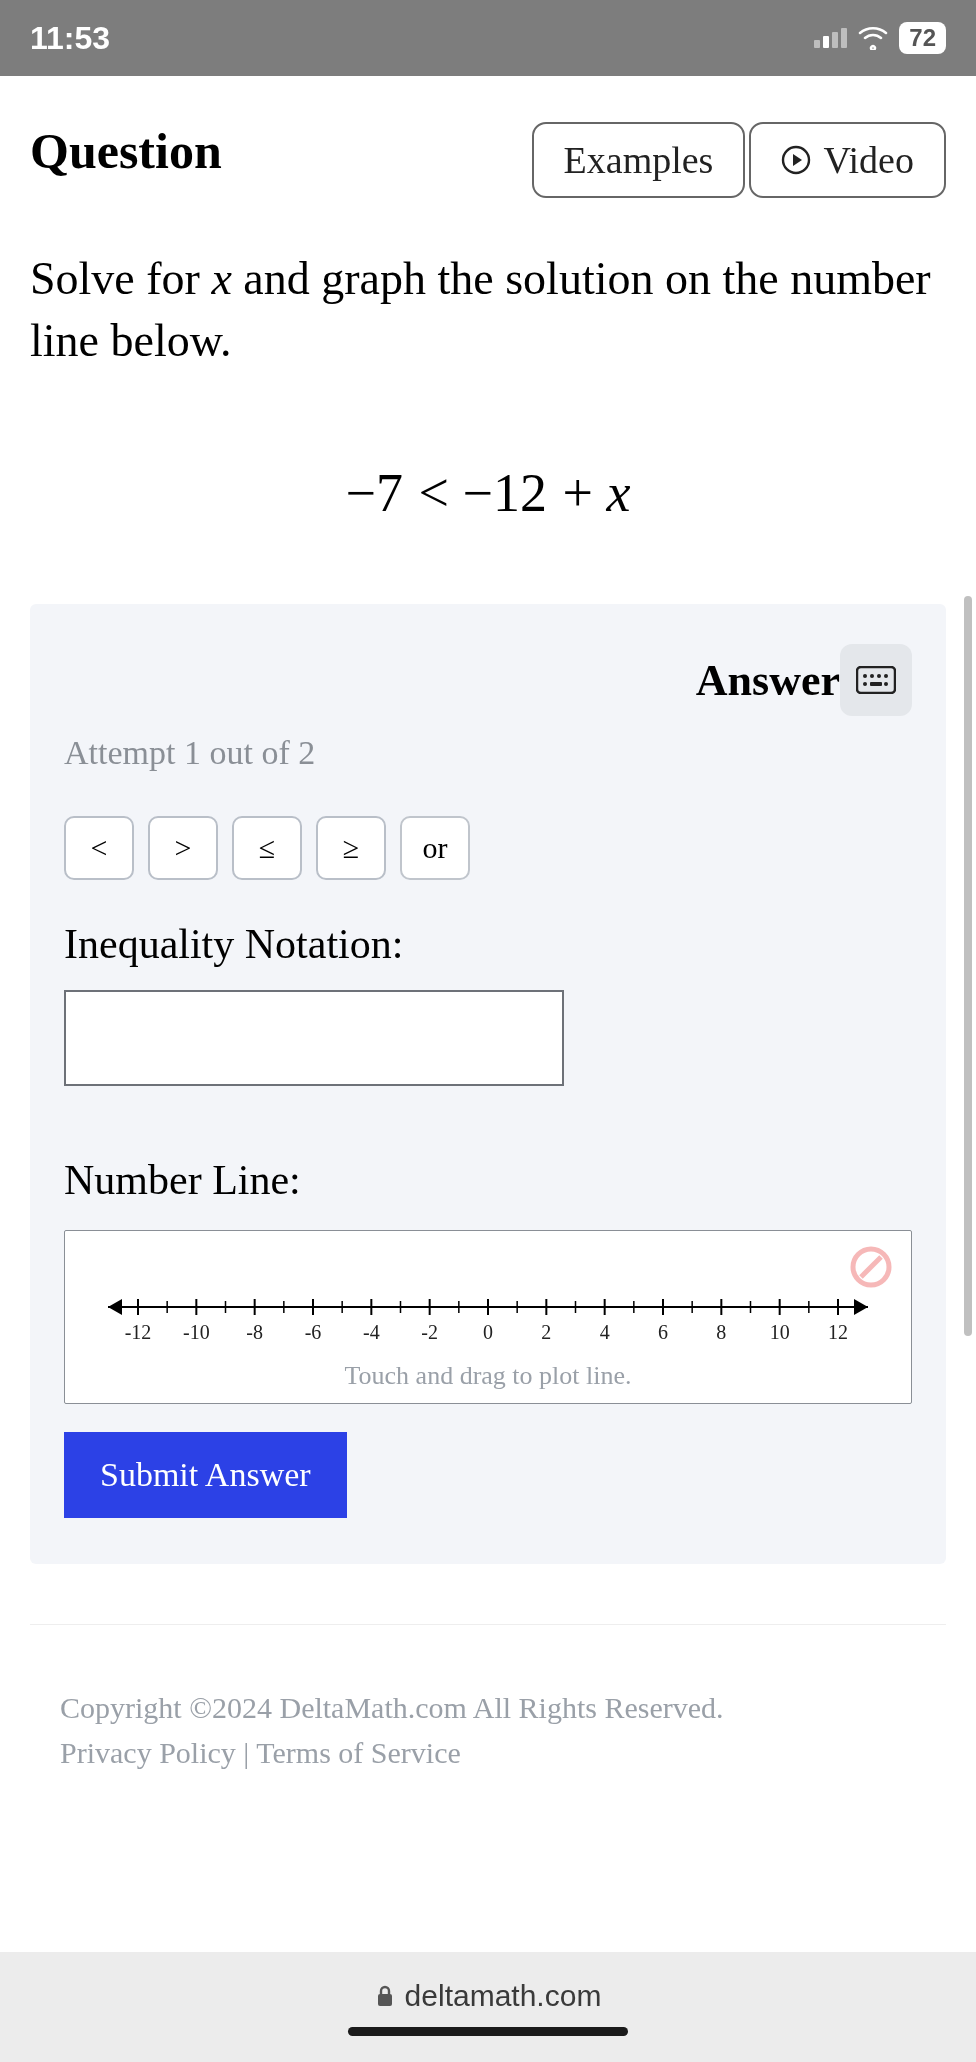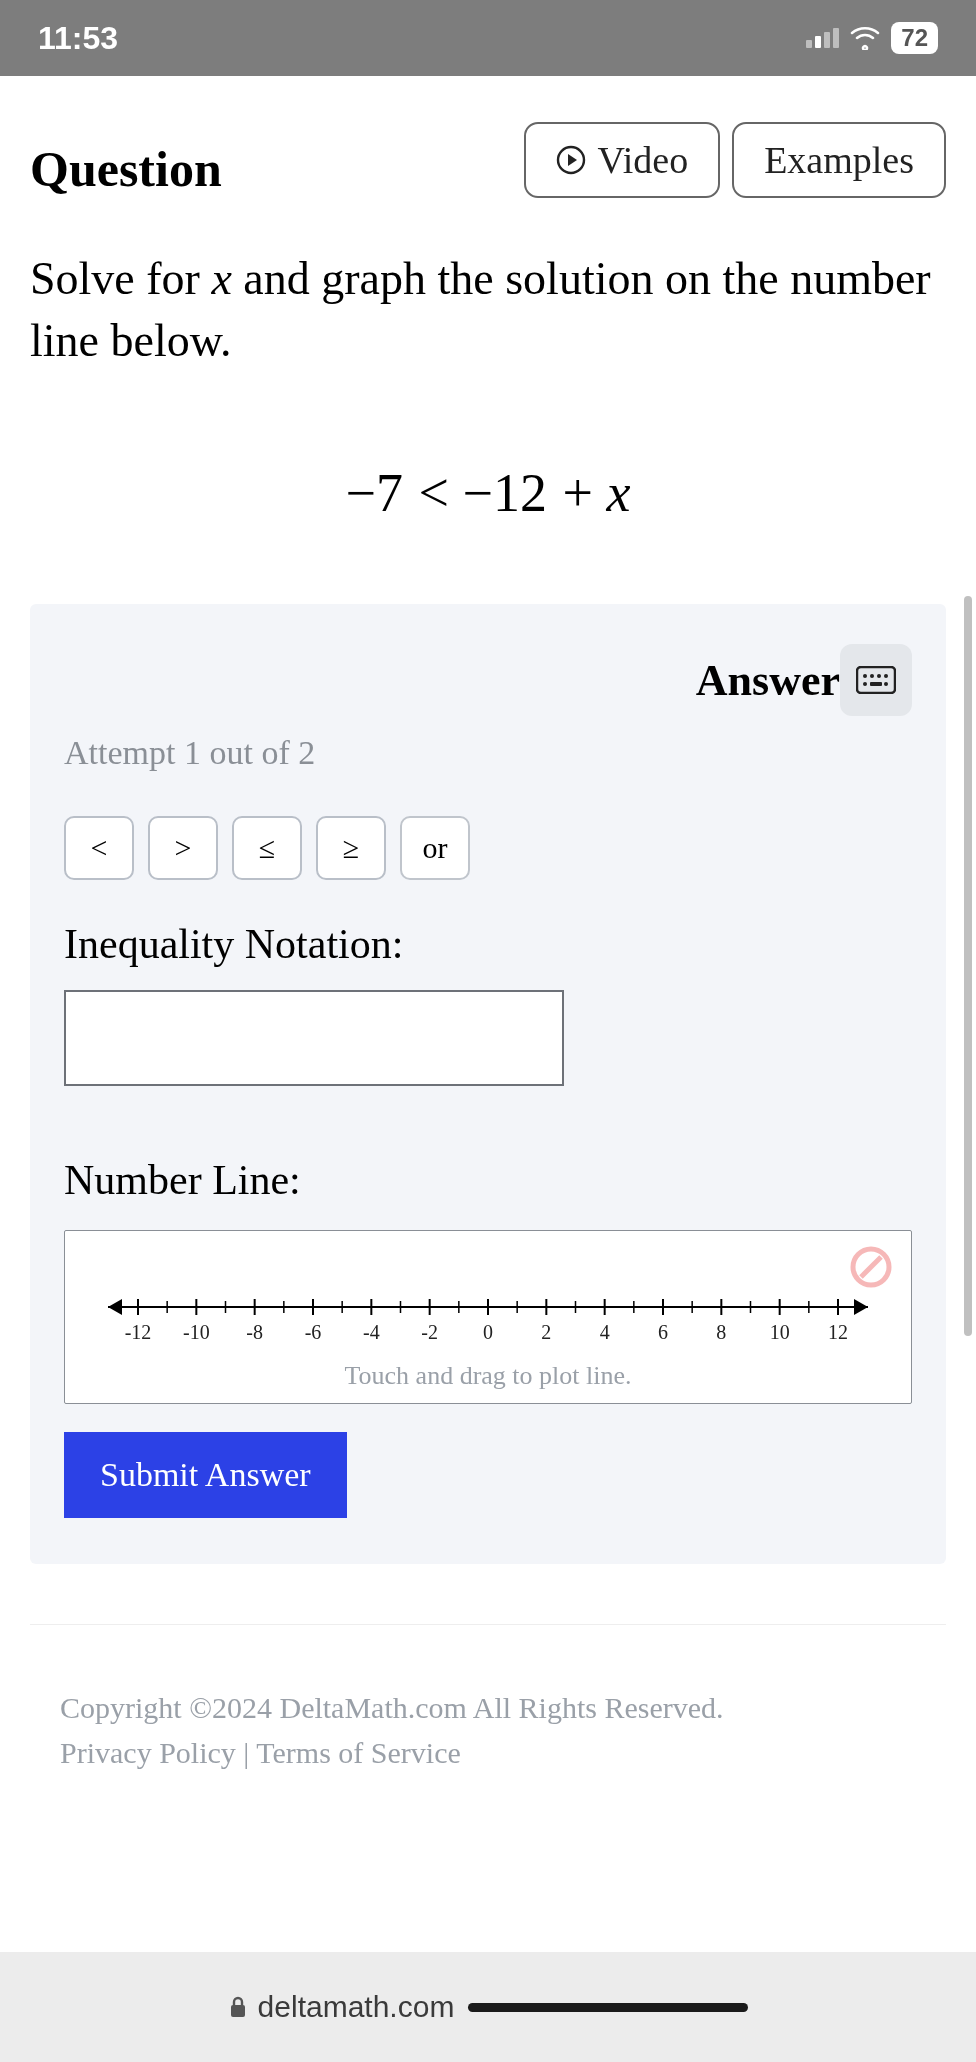--- a/index.html
+++ b/index.html
@@ -1,27 +1,27 @@
 <!DOCTYPE html>
 <html><head>
 <meta charset="utf-8">
 <style>
   * { box-sizing: border-box; margin: 0; padding: 0; }
   html, body { width: 976px; height: 2062px; font-family: Georgia, 'Times New Roman', serif; background: #fff; overflow: hidden; }
-  .status-bar { height: 76px; background: #7d7d7d; color: #fff; display: flex; align-items: center; justify-content: space-between; padding: 0 38px; font-family: -apple-system, Helvetica, Arial, sans-serif; font-weight: 700; font-size: 32px; }
+  .status-bar { height: 76px; background: #7d7d7d; color: #fff; display: flex; align-items: center; justify-content: space-between; padding: 0 30px; font-family: -apple-system, Helvetica, Arial, sans-serif; font-weight: 700; font-size: 32px; }
   .status-right { display: flex; align-items: center; gap: 10px; }
   .signal-bars { display: flex; align-items: flex-end; gap: 3px; }
   .signal-bars span { width: 6px; background: #fff; display: inline-block; border-radius: 1px; }
   .signal-bars .b1 { height: 8px; opacity: .5;} .signal-bars .b2 { height: 12px; } .signal-bars .b3 { height: 16px; opacity:.5;} .signal-bars .b4 { height: 20px; opacity:.5;}
   .battery { background: #fff; color: #555; border-radius: 8px; padding: 2px 10px; font-size: 24px; font-weight: 700; position: relative; }
 
   .main { padding: 0 30px; height: 1850px; overflow: hidden; position: relative; }
   .scroll-ind { position: absolute; right: 4px; top: 520px; width: 8px; height: 740px; background: #c0c0c0; border-radius: 4px; }
 
-  .header-row { display: flex; align-items: flex-end; gap: 12px; padding: 46px 0 40px 0; }
+  .header-row { display: flex; align-items: flex-start; gap: 4px; padding: 46px 0 40px 0; }
   .q-title { font-size: 50px; font-weight: 700; font-family: Georgia, serif; flex: 0 0 auto; }
   .spacer { flex: 1; }
   .pill-btn { border: 2px solid #666; border-radius: 14px; background: #fff; padding: 14px 30px; font-size: 38px; font-family: Georgia, serif; display: flex; align-items: center; gap: 12px; color: #222; }
 
   .prompt { font-size: 46px; line-height: 1.35; padding: 10px 0 30px 0; }
   .mathvar { font-style: italic; font-family: 'Latin Modern', Georgia, serif; }
 
   .equation { font-size: 54px; text-align: center; padding: 60px 0 80px 0; font-family: 'Latin Modern', Georgia, serif; }
   .neg { margin-right: 2px; }
 
@@ -43,21 +43,21 @@
   .nl-svg { width: 100%; height: 110px; display: block; }
   .nl-hint { text-align: center; color: #9aa0a8; font-size: 26px; font-family: Georgia, serif; margin-top: 2px; }
   .clear-icon { position: absolute; top: 14px; right: 18px; width: 44px; height: 44px; }
 
   .submit-btn { margin-top: 28px; background: #2c41e6; color: #fff; font-size: 34px; padding: 24px 36px; border: none; border-radius: 0; font-family: Georgia, serif; }
 
   .footer-area { border-top: 1px solid #eee; padding: 60px 30px 20px 30px; }
   .copyright, .policies { font-size: 30px; color: #9aa0a8; font-family: Georgia, serif; line-height: 1.5; }
   .policies a { color: #9aa0a8; text-decoration: none; }
 
-  .url-bar { position: absolute; bottom: 0; left: 0; right: 0; height: 110px; background: #ececec; display: flex; flex-direction: row; align-items: center; justify-content: center; gap: 14px; font-family: -apple-system, Helvetica, Arial, sans-serif; }
+  .url-bar { position: absolute; bottom: 0; left: 0; right: 0; height: 110px; background: #ececec; display: flex; flex-direction: column; align-items: center; justify-content: center; gap: 14px; font-family: -apple-system, Helvetica, Arial, sans-serif; }
   .url-inner { display: flex; align-items: center; gap: 10px; font-size: 30px; color: #3a3a3a; }
   .home-ind { width: 280px; height: 9px; background: #1a1a1a; border-radius: 5px; }
   .tick-lbl { font-family: Georgia, serif; font-size: 20px; fill: #222; text-anchor: middle; }
 </style>
 </head>
 <body>
 
 <div class="status-bar">
   <span>11:53</span>
   <div class="status-right">
@@ -74,28 +74,28 @@
   </div>
 </div>
 
 <div class="main">
   <div class="scroll-ind"></div>
 
   <div class="header-row">
     <div class="q-title">Question</div>
     <div class="spacer"></div>
     <button class="pill-btn">
+      <span>Examples</span>
+    </button>
+    <button class="pill-btn">
       <svg width="30" height="30" viewBox="0 0 30 30">
           <circle cx="15" cy="15" r="13" fill="none" stroke="#222" stroke-width="2.4"></circle>
           <path d="M12 9 L21 15 L12 21 Z" fill="#222"></path>
         </svg>
       <span>Video</span>
-    </button>
-    <button class="pill-btn">
-      <span>Examples</span>
     </button>
   </div>
 
   <div class="prompt">
     <span>Solve for </span><span class="mathvar">x</span><span> and graph the solution on the number line below.</span>
   </div>
 
   <div class="equation">
     <span class="neg">−7</span> &lt; <span class="neg">−12</span> + <span class="mathvar">x</span>
   </div>

